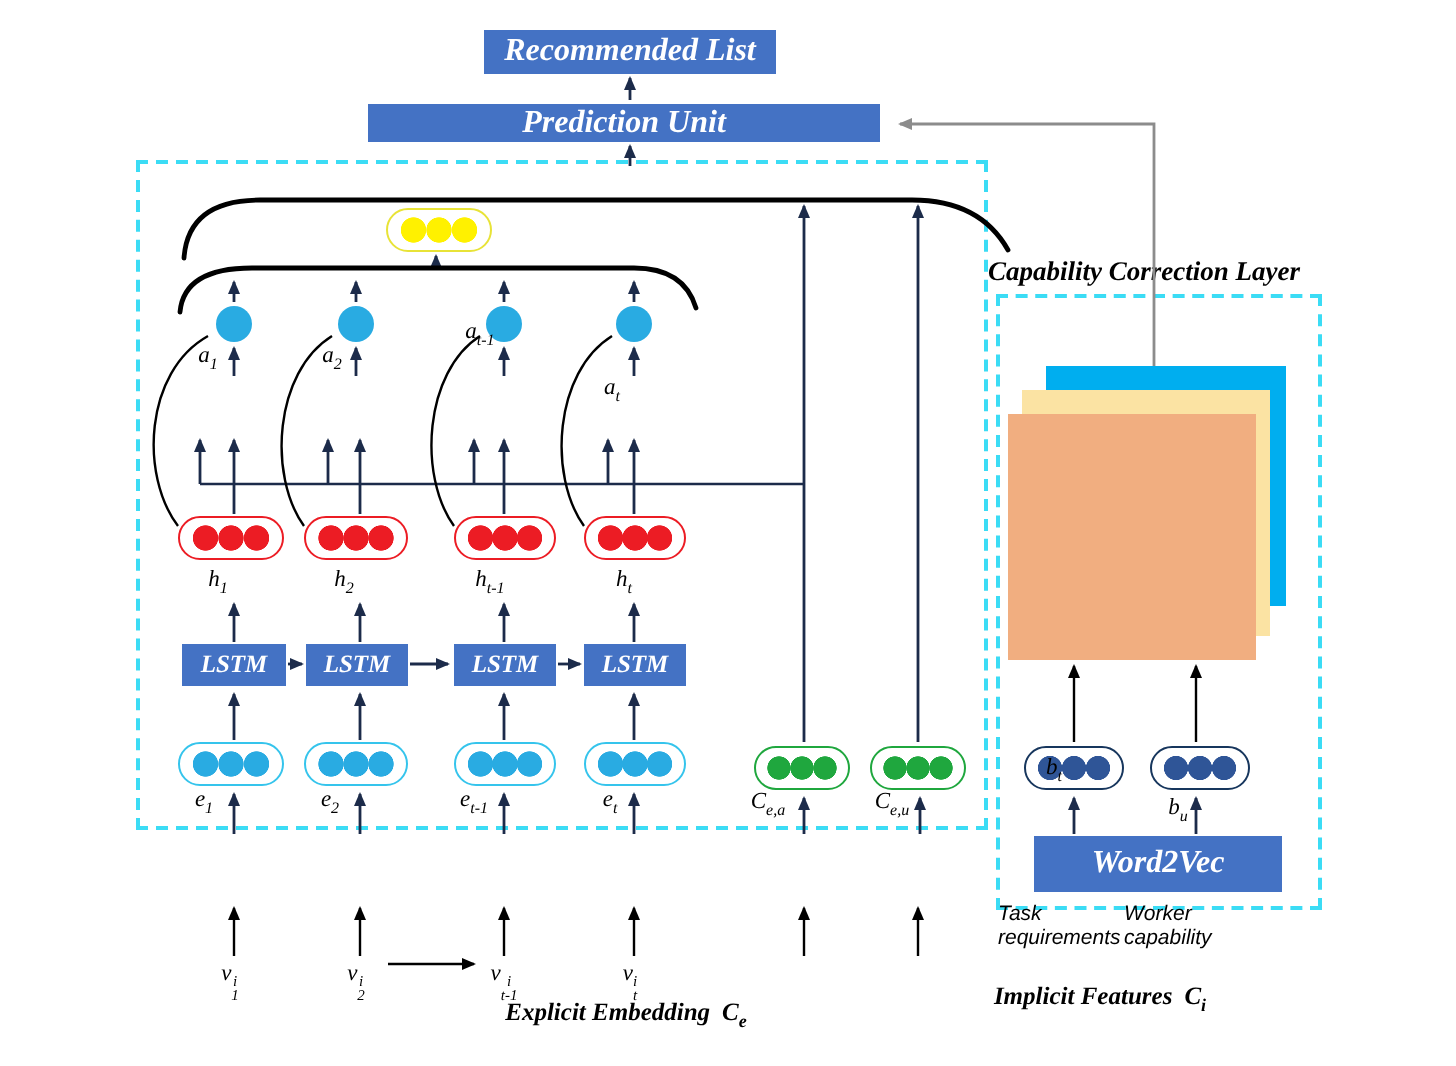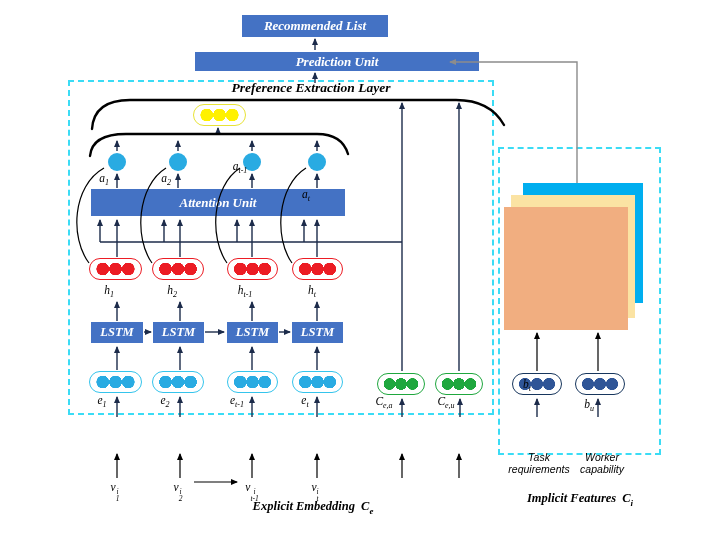--- a/index.html
+++ b/index.html
@@ -1,21 +1,21 @@
 <!DOCTYPE html>
 <html><head>
 <meta charset="utf-8">
 <style>
   html,body{margin:0;padding:0;background:#fff;}
   .canvas{position:relative;width:728px;height:533px;background:#fff;
           font-family:"Liberation Serif",serif;overflow:hidden;}
   .dashed{position:absolute;border:2px dashed #3BDCF5;z-index:1;background:transparent;}
   .sq{position:absolute;z-index:2;}
   .box{position:absolute;background:#4472C4;color:#fff;font-weight:bold;font-style:italic;
-       text-align:center;font-size:13px;z-index:4;}
+       text-align:center;font-size:16px;z-index:4;}
   .pill{position:absolute;height:22px;border-radius:11px;border:1.6px solid;background-color:#fff;
         z-index:4;box-sizing:border-box;}
   .p-red{border-color:#EC1C24;background-image:
      radial-gradient(circle 6.5px at 25% 50%,#EC1C24 95%,transparent),
      radial-gradient(circle 6.5px at 50% 50%,#EC1C24 95%,transparent),
      radial-gradient(circle 6.5px at 75% 50%,#EC1C24 95%,transparent);}
   .p-cyan{border-color:#35C4EC;background-image:
      radial-gradient(circle 6.5px at 25% 50%,#29ABE2 95%,transparent),
      radial-gradient(circle 6.5px at 50% 50%,#29ABE2 95%,transparent),
      radial-gradient(circle 6.5px at 75% 50%,#29ABE2 95%,transparent);}
@@ -32,21 +32,21 @@
      radial-gradient(circle 6.5px at 50% 50%,#FFF100 95%,transparent),
      radial-gradient(circle 6.5px at 75% 50%,#FFF100 95%,transparent);}
   .circ{position:absolute;width:18px;height:18px;border-radius:50%;background:#29ABE2;z-index:4;}
   .nlbl{position:absolute;font-style:italic;font-size:11.5px;color:#000;text-align:center;z-index:6;}
   .nlbl sub{font-size:8px;}
   .ss{display:inline-flex;flex-direction:column;font-size:7.5px;line-height:7px;
       vertical-align:-3px;font-style:italic;}
   .ttl{position:absolute;font-weight:bold;font-style:italic;font-size:13.5px;color:#000;
        text-align:center;z-index:4;}
   .ann{position:absolute;font-family:"Liberation Sans",sans-serif;font-style:italic;
-       font-size:10.5px;color:#000;text-align:center;line-height:11.5px;z-index:4;}
+       font-size:10.5px;color:#000;line-height:11.5px;z-index:4;}
   .ann sub{font-size:8px;}
   .feat{position:absolute;font-weight:bold;font-style:italic;font-size:12.5px;color:#000;
         text-align:center;z-index:4;}
   .feat sub{font-size:9px;}
   .feat .sym{margin-left:6px;}
   svg.overlay{position:absolute;left:0;top:0;z-index:5;pointer-events:none;}
 </style>
 </head>
 <body>
 
@@ -137,28 +137,28 @@
         <path d="M459,478 V454"></path>
       <path d="M194,482 H237"></path>
       <path d="M537,371 V333"></path>
         <path d="M598,371 V333"></path>
     </g>
 
     <path d="M577,183 V62 H450" stroke="#8C8C8C" stroke-width="1.4" fill="none" marker-end="url(#mg)"></path>
   </svg>
 
   <div class="box" style="left:242px;top:15px;width:146px;height:22px;line-height:22px">Recommended List</div>
-  <div class="box" style="left:195px;top:52px;width:284px;height:19px;line-height:19px">Prediction Unit</div>
-  <div class="box" style="left:91px;top:189px;width:254px;height:27px;line-height:27px">Attention Unit</div>
+  <div class="box" style="left:184px;top:52px;width:256px;height:19px;line-height:19px">Prediction Unit</div>
   <div class="box" style="left:91px;top:322px;width:52px;height:21px;line-height:21px;font-size:12.5px">LSTM</div>
   <div class="box" style="left:153px;top:322px;width:51px;height:21px;line-height:21px;font-size:12.5px">LSTM</div>
   <div class="box" style="left:227px;top:322px;width:51px;height:21px;line-height:21px;font-size:12.5px">LSTM</div>
   <div class="box" style="left:292px;top:322px;width:51px;height:21px;line-height:21px;font-size:12.5px">LSTM</div>
-
-  <div class="ttl" style="left:160px;top:80px;width:302px">Preference Extraction Layer</div>
+  <div class="box" style="left:517px;top:418px;width:124px;height:28px;line-height:28px">Word2Vec</div>
+
+  <div class="ttl" style="left:472px;top:128px;width:200px">Capability Correction Layer</div>
 
   <div class="pill p-yellow" style="left:193px;top:104px;width:53px"></div>
 
   <div class="circ" style="left:108px;top:153px"></div>
   <div class="circ" style="left:169px;top:153px"></div>
   <div class="circ" style="left:243px;top:153px"></div>
   <div class="circ" style="left:308px;top:153px"></div>
 
   <span class="nlbl" style="left:89px;top:172px;width:30px"><span>a</span><sub>1</sub></span>
   <span class="nlbl" style="left:151px;top:172px;width:30px"><span>a</span><sub>2</sub></span>
@@ -219,17 +219,17 @@
     <div>requirements</div>
   </div>
   <div class="ann" style="left:562px;top:452px;width:80px">
     <div>Worker</div>
     <div>capability</div>
   </div>
 
   <div class="feat" style="left:213px;top:499px;width:200px">
     <span>Explicit Embedding</span><span class="sym"><span>C</span><sub>e</sub></span>
   </div>
-  <div class="feat" style="left:480px;top:491px;width:200px">
+  <div class="feat" style="left:450px;top:491px;width:200px">
     <span>Implicit Features</span><span class="sym"><span>C</span><sub>i</sub></span>
   </div>
 
 </div>
 
 </body></html>

